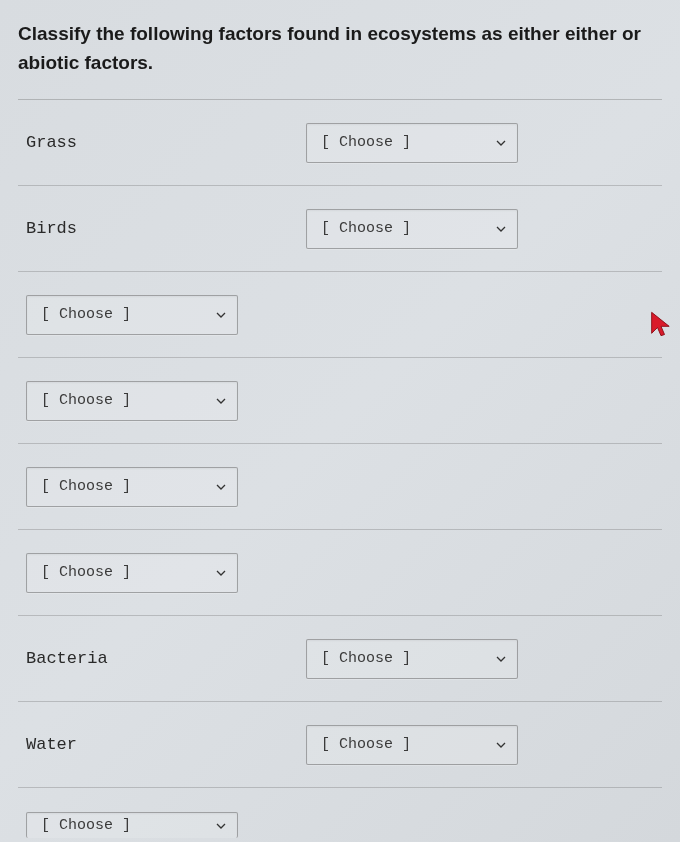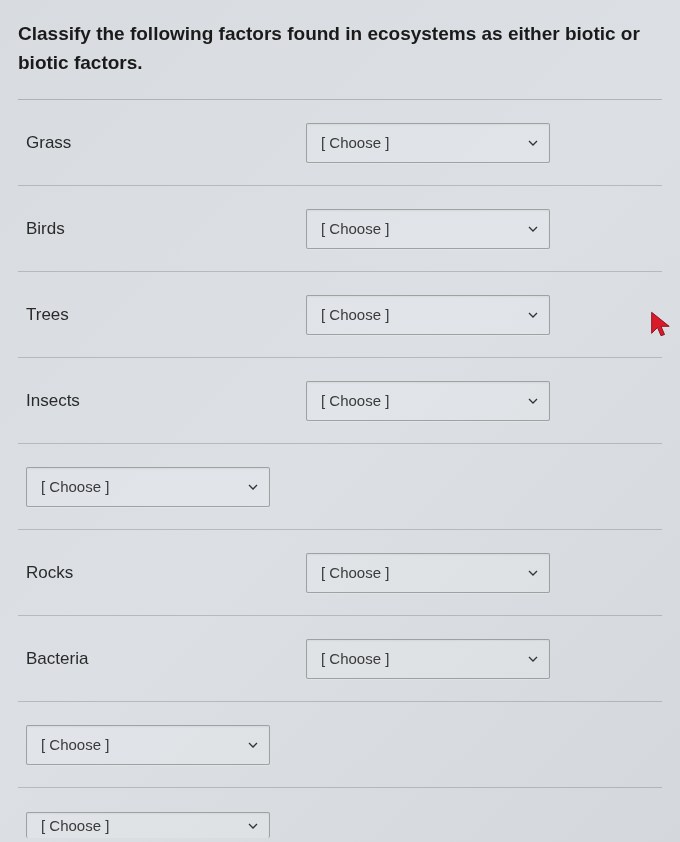--- a/index.html
+++ b/index.html
@@ -28,32 +28,33 @@
       border-bottom: 1px solid rgba(100,100,100,0.35);
       margin-bottom: 0;
     }
     
     .factor-row {
       display: flex;
       align-items: center;
       padding: 18px 8px 18px 8px;
       border-bottom: 1px solid rgba(100,100,100,0.3);
       min-height: 86px;
+      font-family: Liberation Mono, monospace;
     }
     
     .factor-label {
       flex: 0 0 280px;
       font-size: 17px;
       font-weight: 500;
       color: #2a2a2a;
     }
     
     .select-wrapper {
       position: relative;
-      width: 244px;
+      width: 212px;
     }
     
     .select-box {
       width: 100%;
       height: 40px;
       background: rgba(255,255,255,0.15);
       border: 1px solid rgba(80,80,80,0.45);
       border-radius: 2px;
       display: flex;
       align-items: center;
@@ -83,21 +84,21 @@
       top: 310px;
       right: 5px;
       width: 28px;
       height: 28px;
       z-index: 100;
     }
   </style>
 </head>
 <body>
 
-<div class="question-text">Classify the following factors found in ecosystems as either biotic or biotic factors.</div>
+<div class="question-text">Classify the following factors found in ecosystems as either either or abiotic factors.</div>
 
 <div>
 
   <div class="factor-row">
     <div class="factor-label">Grass</div>
     <div class="select-wrapper">
       <div class="select-box">
         <span>[ Choose ]</span>
         <span class="chevron-icon">
           <svg viewBox="0 0 10 6">
@@ -116,62 +117,59 @@
         <span class="chevron-icon">
           <svg viewBox="0 0 10 6">
               <path d="M1 1 L5 5 L9 1" stroke="#333" stroke-width="1.3" fill="none"></path>
             </svg>
         </span>
       </div>
     </div>
   </div>
 
   <div class="factor-row">
-    <div class="factor-label">Trees</div>
-    <div class="select-wrapper">
-      <div class="select-box">
-        <span>[ Choose ]</span>
-        <span class="chevron-icon">
-          <svg viewBox="0 0 10 6">
-              <path d="M1 1 L5 5 L9 1" stroke="#333" stroke-width="1.3" fill="none"></path>
-            </svg>
-        </span>
-      </div>
-    </div>
-  </div>
-
-  <div class="factor-row">
-    <div class="factor-label">Insects</div>
-    <div class="select-wrapper">
-      <div class="select-box">
-        <span>[ Choose ]</span>
-        <span class="chevron-icon">
-          <svg viewBox="0 0 10 6">
-              <path d="M1 1 L5 5 L9 1" stroke="#333" stroke-width="1.3" fill="none"></path>
-            </svg>
-        </span>
-      </div>
-    </div>
-  </div>
-
-  <div class="factor-row">
-    <div class="select-wrapper">
-      <div class="select-box">
-        <span>[ Choose ]</span>
-        <span class="chevron-icon">
-          <svg viewBox="0 0 10 6">
-              <path d="M1 1 L5 5 L9 1" stroke="#333" stroke-width="1.3" fill="none"></path>
-            </svg>
-        </span>
-      </div>
-    </div>
-  </div>
-
-  <div class="factor-row">
-    <div class="factor-label">Rocks</div>
+    <div class="select-wrapper">
+      <div class="select-box">
+        <span>[ Choose ]</span>
+        <span class="chevron-icon">
+          <svg viewBox="0 0 10 6">
+              <path d="M1 1 L5 5 L9 1" stroke="#333" stroke-width="1.3" fill="none"></path>
+            </svg>
+        </span>
+      </div>
+    </div>
+  </div>
+
+  <div class="factor-row">
+    <div class="select-wrapper">
+      <div class="select-box">
+        <span>[ Choose ]</span>
+        <span class="chevron-icon">
+          <svg viewBox="0 0 10 6">
+              <path d="M1 1 L5 5 L9 1" stroke="#333" stroke-width="1.3" fill="none"></path>
+            </svg>
+        </span>
+      </div>
+    </div>
+  </div>
+
+  <div class="factor-row">
+    <div class="select-wrapper">
+      <div class="select-box">
+        <span>[ Choose ]</span>
+        <span class="chevron-icon">
+          <svg viewBox="0 0 10 6">
+              <path d="M1 1 L5 5 L9 1" stroke="#333" stroke-width="1.3" fill="none"></path>
+            </svg>
+        </span>
+      </div>
+    </div>
+  </div>
+
+  <div class="factor-row">
     <div class="select-wrapper">
       <div class="select-box">
         <span>[ Choose ]</span>
         <span class="chevron-icon">
           <svg viewBox="0 0 10 6">
               <path d="M1 1 L5 5 L9 1" stroke="#333" stroke-width="1.3" fill="none"></path>
             </svg>
         </span>
       </div>
     </div>
@@ -185,20 +183,21 @@
         <span class="chevron-icon">
           <svg viewBox="0 0 10 6">
               <path d="M1 1 L5 5 L9 1" stroke="#333" stroke-width="1.3" fill="none"></path>
             </svg>
         </span>
       </div>
     </div>
   </div>
 
   <div class="factor-row">
+    <div class="factor-label">Water</div>
     <div class="select-wrapper">
       <div class="select-box">
         <span>[ Choose ]</span>
         <span class="chevron-icon">
           <svg viewBox="0 0 10 6">
               <path d="M1 1 L5 5 L9 1" stroke="#333" stroke-width="1.3" fill="none"></path>
             </svg>
         </span>
       </div>
     </div>

